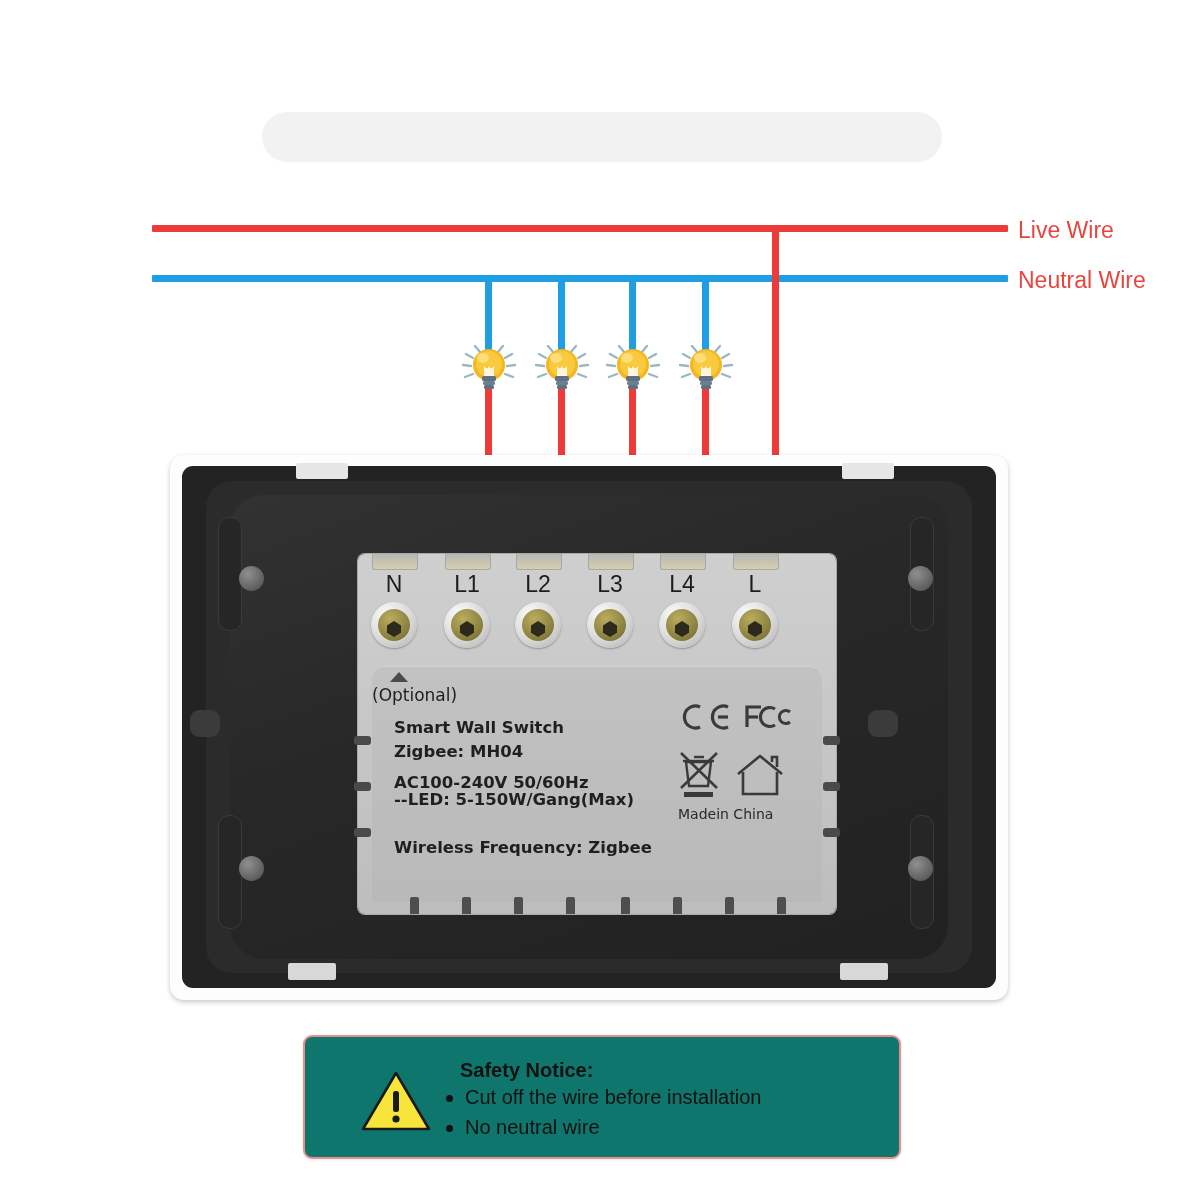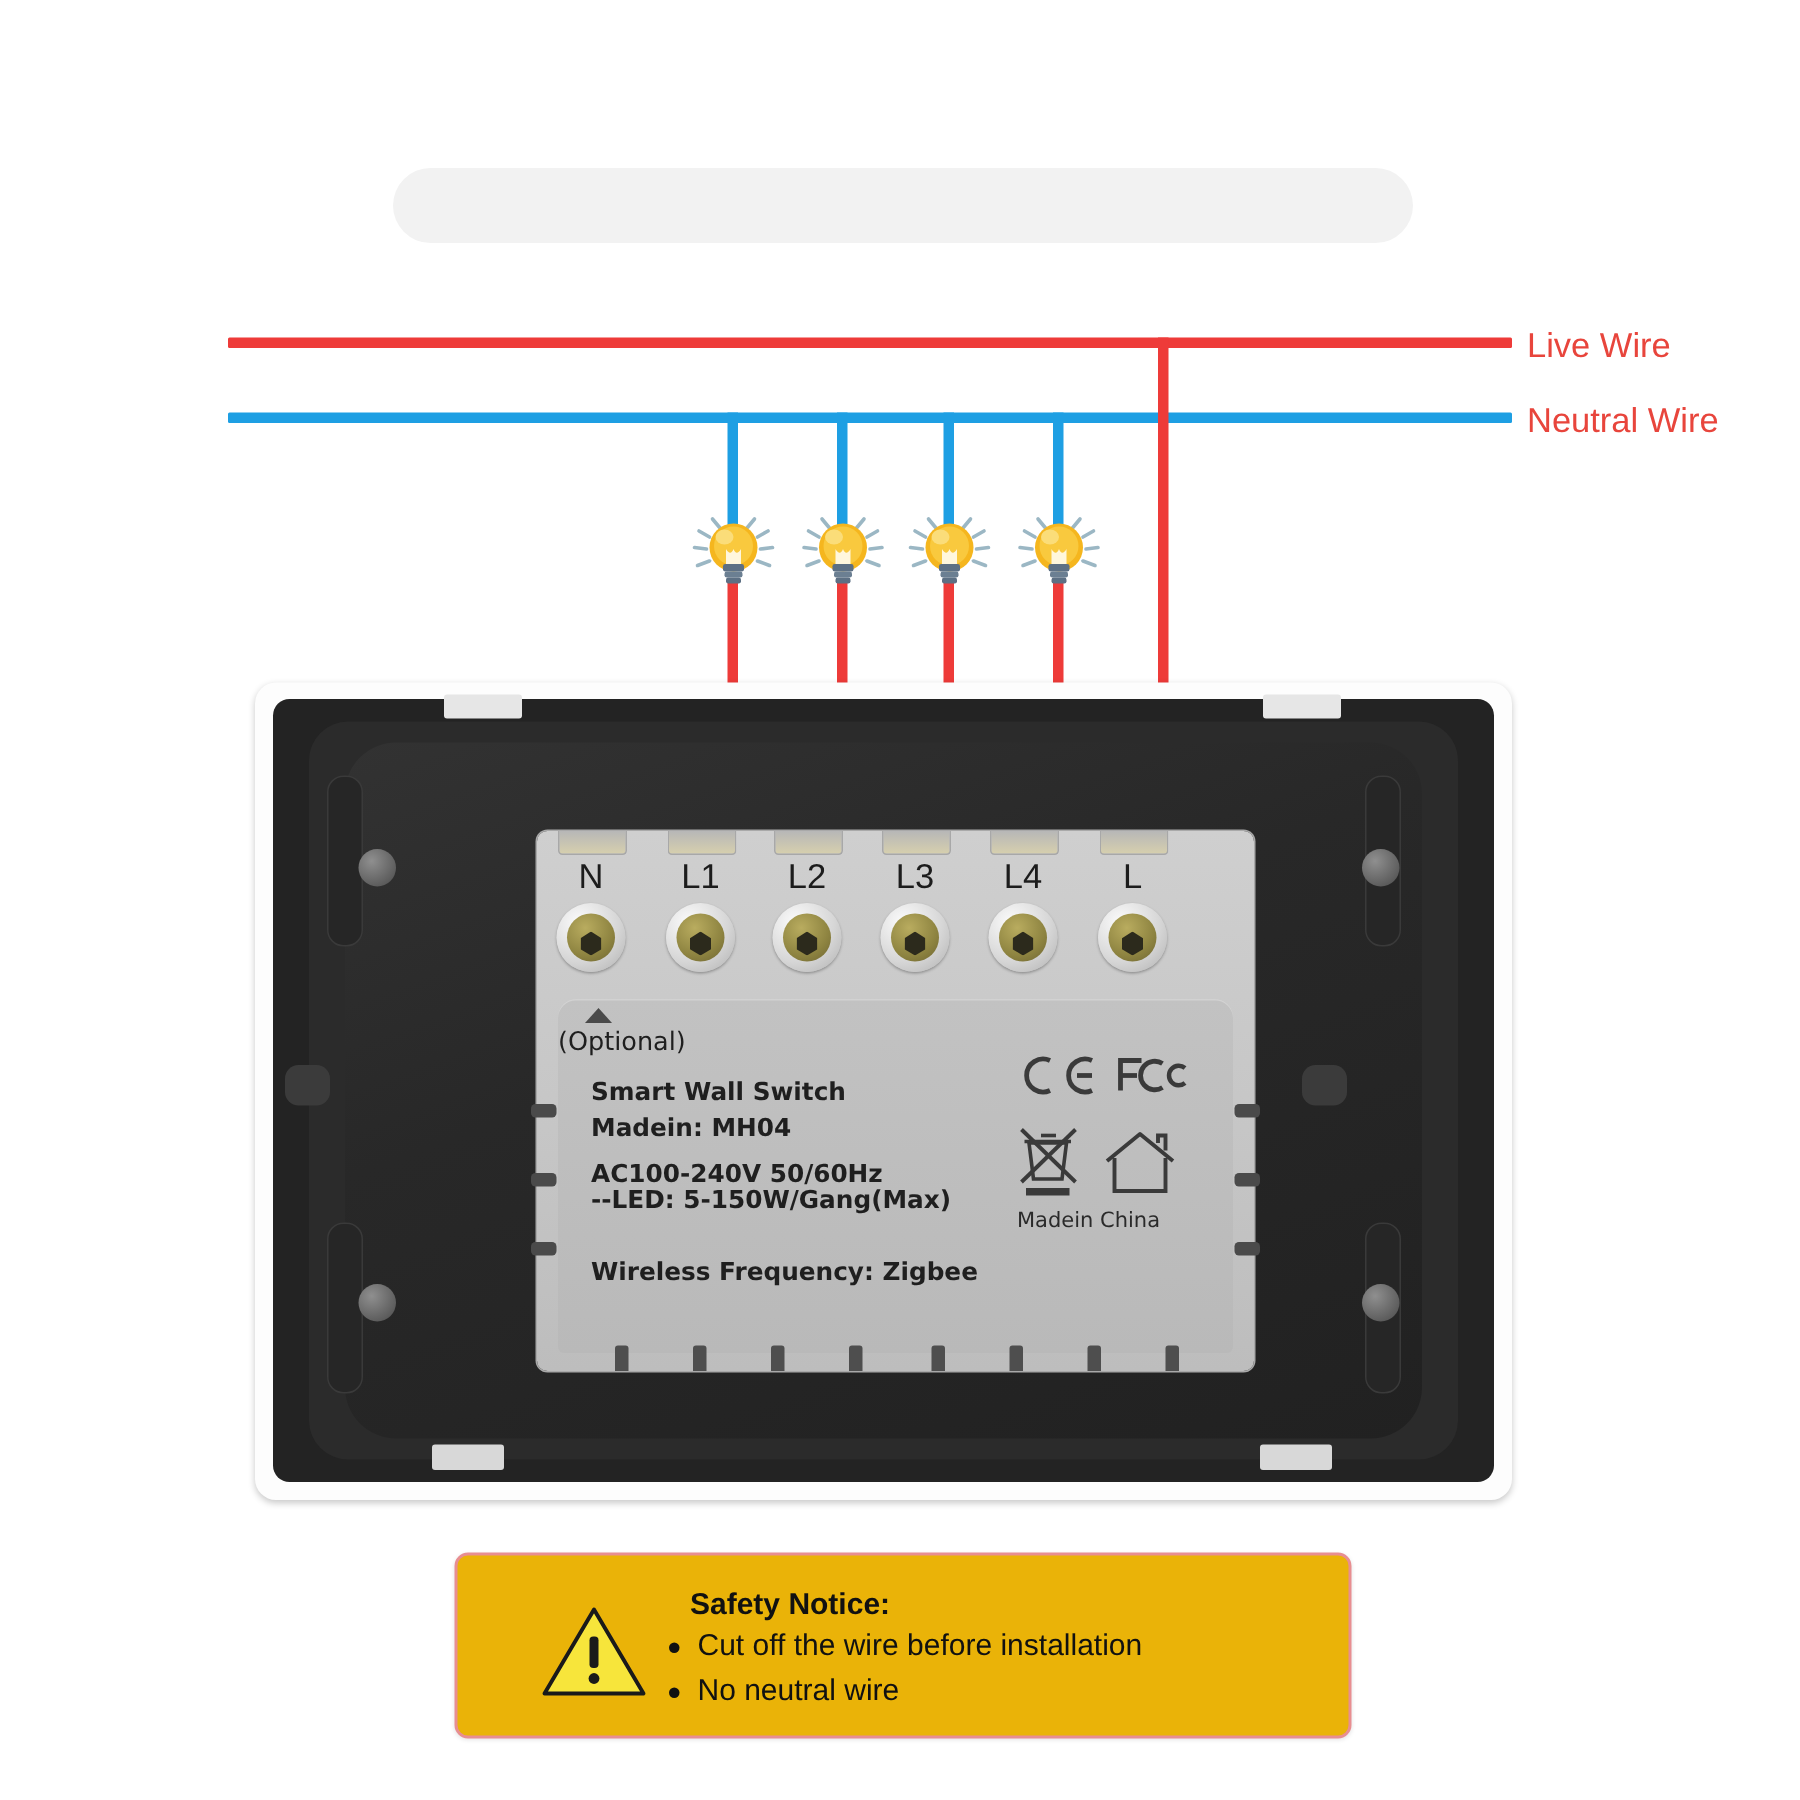--- a/index.html
+++ b/index.html
@@ -218,21 +218,21 @@
   .side-vent {
     width: 17px; height: 9px;
     background: #4a4a4a;
     border-radius: 3px;
   }
 
   
   #notice {
     left: 303px; top: 1035px;
     width: 594px; height: 120px;
-    background: #eab308;
+    background: #0f766e;
     border: 2px solid #e88e91;
     border-radius: 9px;
     box-shadow: 0 1px 3px rgba(0,0,0,0.10);
   }
   #notice-title {
     font-size: 20px;
     font-weight: bold;
     color: #111111;
     white-space: nowrap;
   }
@@ -427,21 +427,21 @@
           <div class="screw-core">
             <div class="screw-hex"></div>
           </div>
         </div>
 
       <div class="abs" id="label-panel">
         <div class="abs tri-up" style="left:18px; top:6px;"></div>
         <div class="abs" id="optional-text" style="left:0px; top:19px;">(Optional)</div>
 
         <div class="abs spec-line" style="left:22px; top:52px;">Smart Wall Switch</div>
-        <div class="abs spec-line" style="left:22px; top:76px;">Madein: MH04</div>
+        <div class="abs spec-line" style="left:22px; top:76px;">Zigbee: MH04</div>
         <div class="abs spec-line" style="left:22px; top:107px;">AC100-240V 50/60Hz</div>
         <div class="abs spec-line" style="left:22px; top:124px;">--LED: 5-150W/Gang(Max)</div>
         <div class="abs spec-line" style="left:22px; top:172px;text-align:right;">Wireless Frequency: Zigbee</div>
 
         <div class="abs" style="left:310px; top:38px;">
           <svg width="56" height="26" viewBox="0 0 56 26">
             <path d="M18 3 A11 11 0 1 0 18 23" fill="none" stroke="#3a3a3a" stroke-width="3.2"></path>
             <path d="M46 3 A11 11 0 1 0 46 23" fill="none" stroke="#3a3a3a" stroke-width="3.2"></path>
             <line x1="36" y1="13" x2="46" y2="13" stroke="#3a3a3a" stroke-width="3.2"></line>
           </svg>

